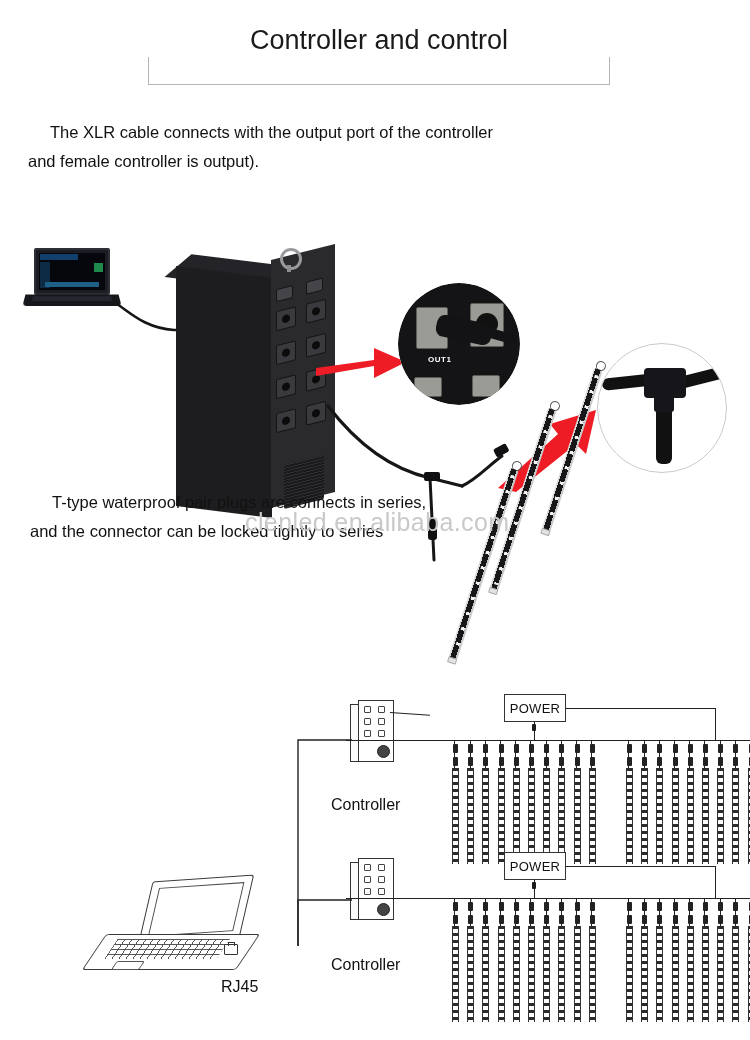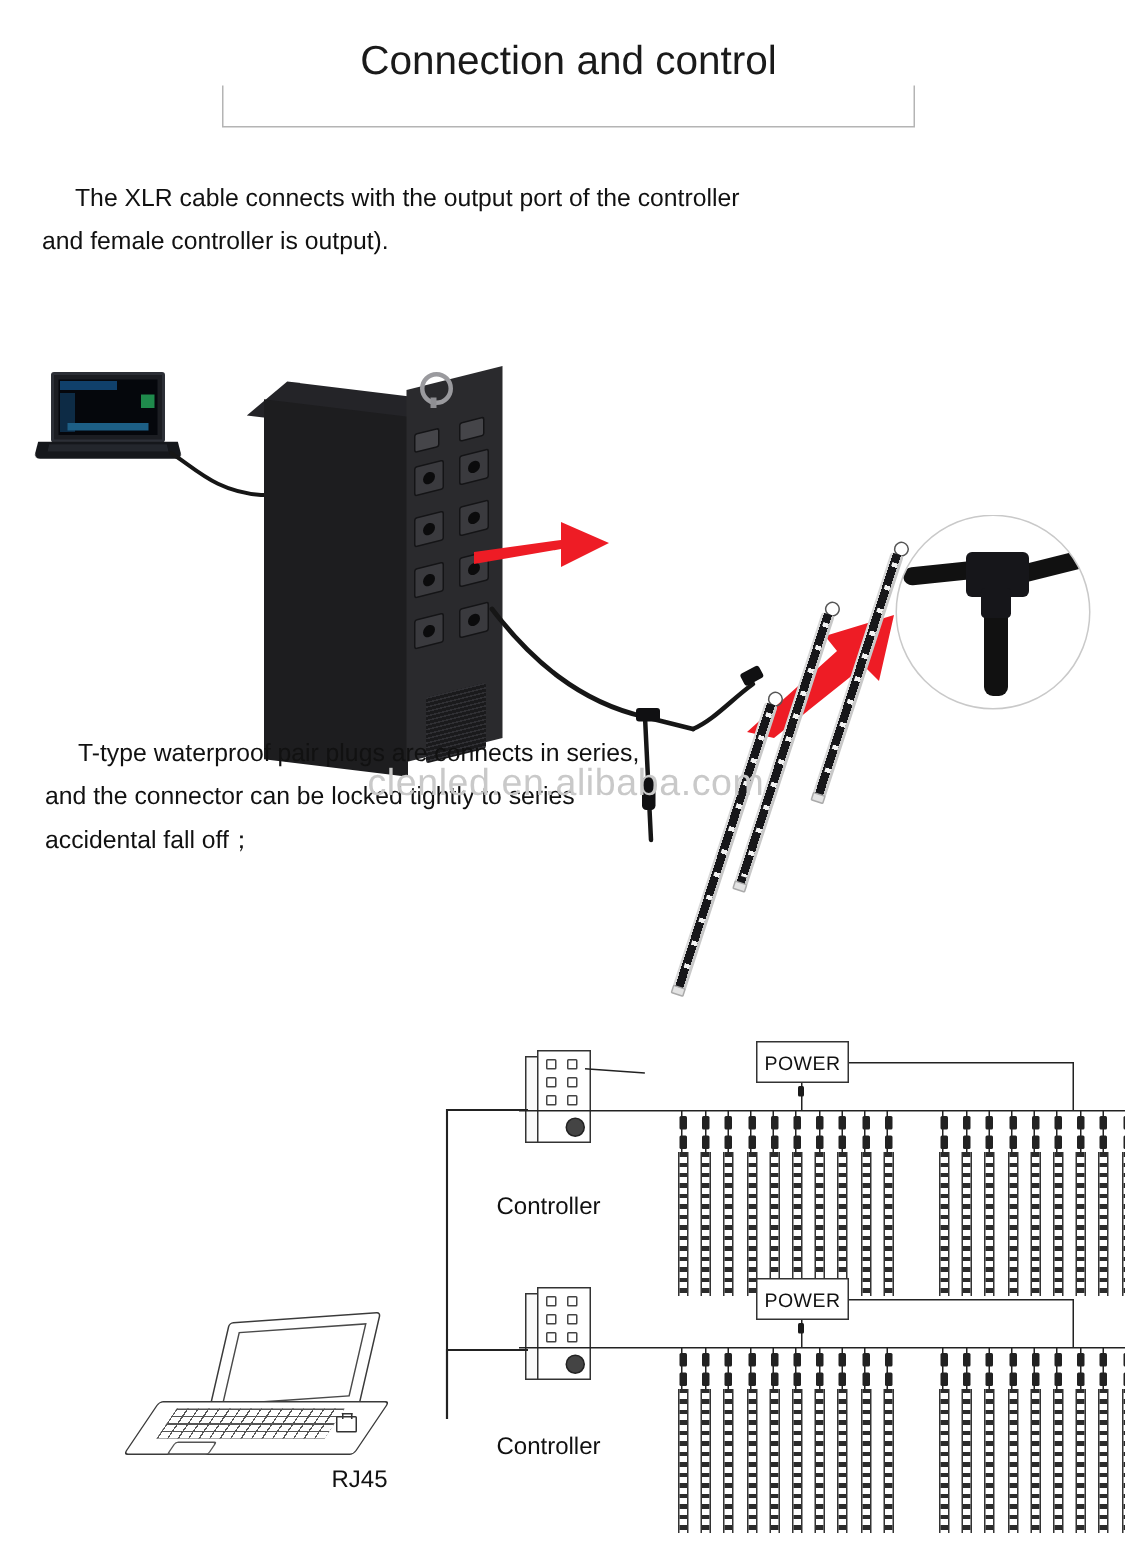--- a/index.html
+++ b/index.html
@@ -136,21 +136,21 @@
   .la-pad{position:absolute;left:28px;top:26px;width:26px;height:7px;border:1.2px solid #555;border-radius:2px;}
   .rj{position:absolute;left:130px;top:66px;width:12px;height:9px;border:1.3px solid #333;
       background:#fff;border-radius:1px;}
   .rj:after{content:"";position:absolute;left:3px;top:-3px;width:5px;height:3px;border:1.2px solid #333;
             border-bottom:none;}
 </style>
 </head>
 <body>
 
 <div class="title-box"></div>
-<div class="title-text">Connection and control</div>
+<div class="title-text">Controller and control</div>
 
 <div class="para" id="para-top">
   <span class="ln ind">The XLR cable connects with the output port of the controller</span>
   <span class="ln">and female controller is output).</span>
 </div>
 
 <div class="stage">
 
   <div class="laptop">
     <div class="lt-lid">
@@ -187,20 +187,31 @@
       <div class="prt" style="left:0px;top:124px;"></div>
       <div class="prt" style="left:30px;top:124px;"></div>
     </div>
     <div class="vent"></div>
   </div>
 
   <svg class="arrow" style="left:316px;top:238px;width:92px;height:46px;" viewBox="0 0 92 46">
     <path d="M0,30 L58,22 L58,10 L90,24 L58,40 L58,28 L0,38 Z" fill="#ee1c25"></path>
   </svg>
 
+  <div class="inset" id="inset-xlr">
+    <div class="xlr-bg"></div>
+    <div class="xlr-plate" style="left:18px;top:24px;width:30px;height:40px;"></div>
+    <div class="xlr-plate" style="left:72px;top:20px;width:32px;height:42px;"></div>
+    <div class="xlr-hole" style="left:78px;top:30px;width:22px;height:22px;"></div>
+    <div class="xlr-plug" style="left:38px;top:36px;width:56px;height:22px;transform:rotate(12deg);"></div>
+    <div class="xlr-plug" style="left:86px;top:48px;width:34px;height:10px;transform:rotate(16deg);border-radius:5px;"></div>
+    <div class="xlr-lbl" style="left:30px;top:72px;">OUT1</div>
+    <div class="xlr-plate" style="left:16px;top:94px;width:26px;height:18px;"></div>
+    <div class="xlr-plate" style="left:74px;top:92px;width:26px;height:20px;"></div>
+  </div>
 
   <svg class="cable" style="left:326px;top:300px;width:200px;height:190px;" viewBox="0 0 200 190">
     <path d="M2,6 C28,40 60,68 104,78 L136,86" stroke="#161616" stroke-width="3.2" fill="none" stroke-linecap="round"></path>
     <path d="M104,78 L108,160" stroke="#161616" stroke-width="3" fill="none" stroke-linecap="round"></path>
     <path d="M136,86 C150,80 162,66 176,56" stroke="#161616" stroke-width="3" fill="none" stroke-linecap="round"></path>
     <rect x="98" y="72" width="16" height="9" rx="2" fill="#101012"></rect>
     <rect x="102" y="118" width="9" height="22" rx="3" fill="#101012"></rect>
     <rect x="168" y="46" width="14" height="9" rx="2" fill="#101012" transform="rotate(-28 175 50)"></rect>
   </svg>
 
@@ -235,21 +246,20 @@
     <div class="tb-body">
       <div class="tb-leds"></div>
     </div>
     <div class="tb-cap"></div>
   </div>
 </div>
 
 <div class="para" id="para-mid">
   <span class="ln ind">T-type waterproof pair plugs are connects in series,</span>
   <span class="ln">and the connector can be locked tightly to series</span>
-  <span class="ln">accidental fall off；</span>
 </div>
 <div class="watermark">clenled.en.alibaba.com</div>
 
 <div class="diag">
 
   <div class="pbox" id="pbox1" style="left:458px;top:26px;width:62px;height:28px;">POWER</div>
   <div class="vwire" style="left:520px;top:40px;height:0;width:150px;border-left:none;border-top:1.4px solid #222;"></div>
   <div class="vwire" style="left:669px;top:40px;height:32px;"></div>
   <div class="vwire" style="left:488px;top:54px;height:18px;"></div>
   <div class="tee-dot" style="left:486px;top:56px;"></div>

